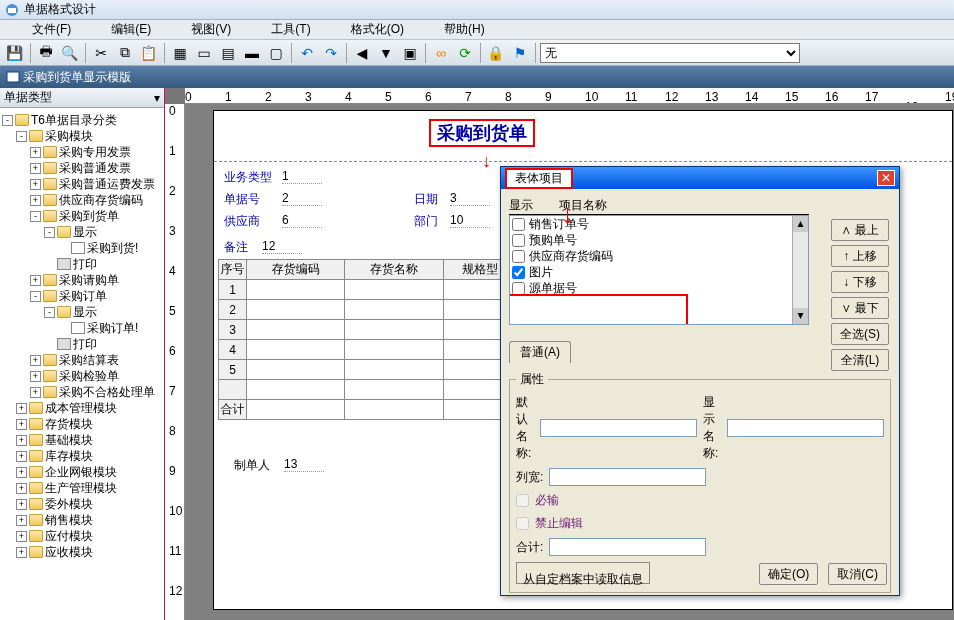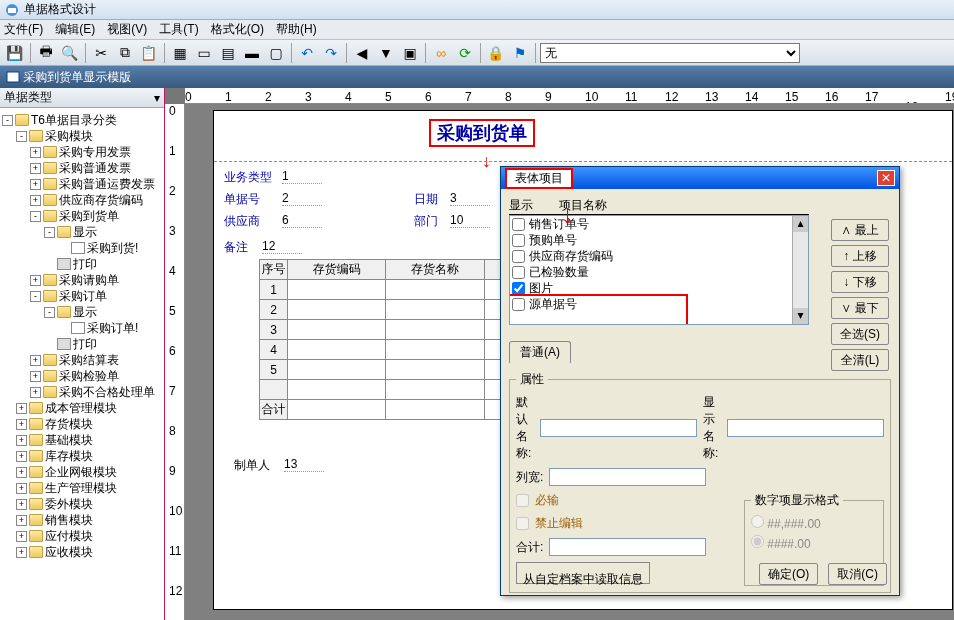--- a/index.html
+++ b/index.html
@@ -1,20 +1,20 @@
 <!DOCTYPE html>
 <html><head>
 <meta charset="utf-8">
 <style>
 * { box-sizing: border-box; margin: 0; padding: 0; font-family: "Microsoft YaHei", SimSun, sans-serif; font-size: 12px; }
 body { width: 954px; height: 620px; background: #f0f0f0; overflow: hidden; position: relative; }
 .title-bar { height: 20px; background: linear-gradient(#e8f0f8,#d0e0f0); display: flex; align-items: center; padding: 0 4px; border-bottom: 1px solid #a0b0c0; }
 .title-bar .icon { width: 16px; height: 16px; margin-right: 4px; }
 .menu-bar { height: 20px; background: #e8ecf0; display: flex; align-items: center; padding: 0 4px; border-bottom: 1px solid #c0c0c0; }
-.menu-bar span { margin-right: 12px; cursor: default; }
+.menu-bar span { margin-right: 12px; cursor: default; margin-left: 28px; }
 .toolbar { height: 26px; background: linear-gradient(#f0f4f8,#d8e0e8); display: flex; align-items: center; padding: 0 4px; border-bottom: 1px solid #a0b0c0; gap:2px;}
 .tb-btn { width: 22px; height: 22px; border: 1px solid transparent; display:flex; align-items:center; justify-content:center; font-size:14px; }
 .tb-sep { width:1px; height:20px; background:#a0a0a0; margin:0 2px; }
 .tb-select { height: 20px; width: 260px; background:#fff; border:1px solid #7a7a7a;}
 .doc-title-bar { height: 22px; background: linear-gradient(#577eaa,#36597e); color:#fff; display:flex; align-items:center; padding:0 6px; }
 .main-area { display:flex; height: 532px; }
 .left-panel { width: 165px; border-right:1px solid #be185d; background:#fff; display:flex; flex-direction:column;}
 .left-panel-header { height:20px; background: linear-gradient(#f0f4f8,#d8e0e8); border-bottom:1px solid #a0a0a0; padding:2px 4px; display:flex; align-items:center;}
 .tree { flex:1; overflow:auto; padding:4px 2px; white-space:nowrap; }
 .tree-node { display:flex; align-items:center; height:16px; cursor:default; }
@@ -31,21 +31,21 @@
 .ruler-tick { position:absolute; color:#000; }
 .canvas { position:absolute; top:16px; left:20px; right:0; bottom:0; background:#808080; overflow:auto;}
 .page { position:absolute; top:6px; left:28px; width:740px; height:500px; background:#fff; border:1px solid #000;}
 .page-inner { position:relative; width:100%; height:100%;}
 .form-title { position:absolute; top:8px; left:215px; border:2px solid #e00; color:#00a; font-size:18px; font-weight:bold; padding:0 6px;}
 .arrow1 { position:absolute; top:40px; left:268px; color:#e00; font-size:18px;}
 .blue-label { color:#00a; position:absolute; }
 .field-val { position:absolute; color:#000; border-bottom:1px dotted #999; min-width:40px;}
 .dashed-line { position:absolute; top:50px; left:0; right:0; border-top:1px dashed #88a;}
 .grid { position:absolute; top:148px; left:4px; width:300px;}
-.grid table { border-collapse:collapse; width:100%;margin-left:41px;}
+.grid table { border-collapse:collapse; width:100%;}
 .grid th, .grid td { border:1px solid #888; height:20px; font-weight:normal; text-align:center; background:#fff;}
 .grid th { background:#f0f0f0;}
 .grid .rownum { background:#f0f0f0; width:28px;}
 
 .dialog { position:absolute; top:166px; left:500px; width:400px; height:430px; background:#ece9d8; border:1px solid #003c74; box-shadow:2px 2px 6px rgba(0,0,0,0.4); z-index:10;}
 .dlg-title { height:22px; background: linear-gradient(#3d95ff,#0053e1); display:flex; align-items:center; justify-content:space-between; padding:0 4px;}
 .dlg-title-text { border:2px solid #e00; background:#fff; color:#000; padding:0 8px;}
 .dlg-close { width:18px; height:16px; background:#e04030; color:#fff; display:flex; align-items:center; justify-content:center; border:1px solid #fff;}
 .dlg-body { padding:8px; position:relative; height:calc(100% - 22px);}
 .listhead { display:flex; border-bottom:1px solid #000;}
@@ -53,21 +53,21 @@
 .listbox { border:1px solid #7f9db9; background:#fff; height:110px; width:300px; position:relative; overflow:hidden;}
 .listbox .row { display:flex; align-items:center; height:16px; padding-left:2px;}
 .listbox input[type=checkbox]{ margin-right:4px;}
 .arrow2 { position:absolute; top:10px; left:60px; color:#e00; font-size:26px; z-index:2;}
 .redbox1 { position:absolute; border:2px solid #e00; }
 .dlg-btn-col { position:absolute; top:30px; right:10px; display:flex; flex-direction:column; gap:4px;}
 .dlg-btn-col button, .dlg-bottom button { height:22px; background:#ece9d8; border:1px solid #888; border-radius:2px; padding:0 8px; font-size:12px;}
 .fieldset { border:1px solid #aca899; margin-top:8px; padding:6px; position:relative;}
 .fieldset legend { padding:0 4px;}
 .frow { display:flex; align-items:center; margin-bottom:6px; gap:6px;}
-.frow label { color:#a16207; }
+.frow label { color:#701a75; }
 .finput { height:18px; border:1px solid #7f9db9; flex:0 0 70px; background:#fff;}
 .grp { border:1px solid #aca899; padding:6px; font-size:12px;}
 .grp legend { padding:0 4px; color:#000;}
 .grp label { color:#888; display:block; margin-bottom:4px;}
 .dlg-bottom { position:absolute; bottom:10px; right:12px; display:flex; gap:10px;}
 .tab-btn { display:inline-block; border:1px solid #888; border-bottom:none; padding:2px 10px; background:#ece9d8; border-radius:3px 3px 0 0;}
 </style>
 </head>
 <body>
 
@@ -465,24 +465,20 @@
           </div>
           <div class="row">
             <input type="checkbox" style="">
             <span>预购单号</span>
           </div>
           <div class="row">
             <input type="checkbox" style="">
             <span>供应商存货编码</span>
           </div>
           <div class="row">
-            <input type="checkbox" style="">
-            <span>已检验数量</span>
-          </div>
-          <div class="row">
             <input type="checkbox" checked="" style="">
             <span>图片</span>
           </div>
           <div class="row">
             <input type="checkbox" style="">
             <span>源单据号</span>
           </div>
         </div>
     </div>
     <div class="dlg-btn-col">
@@ -518,25 +514,20 @@
           <div class="frow">
               <input type="checkbox" disabled="" style="">
               <label>禁止编辑</label>
             </div>
           <div class="frow">
               <span style="color:#000">合计:</span>
               <input class="finput" style="flex: 0 0 110px;">
             </div>
           <button style="height:22px;border:1px solid #888;background:#ece9d8;padding:8px 6px">从自定档案中读取信息</button>
         </div>
-        <fieldset class="grp" style="flex:0 0 140px">
-          <legend>数字项显示格式</legend>
-          <label><input type="radio" disabled="" style=""> <span>##,###.00</span></label>
-          <label><input type="radio" disabled="" checked="" style=""> <span>####.00</span></label>
-        </fieldset>
       </div>
     </fieldset>
 
     <div class="dlg-bottom">
       <button>确定(O)</button>
       <button>取消(C)</button>
     </div>
   </div>
 </div>
 

